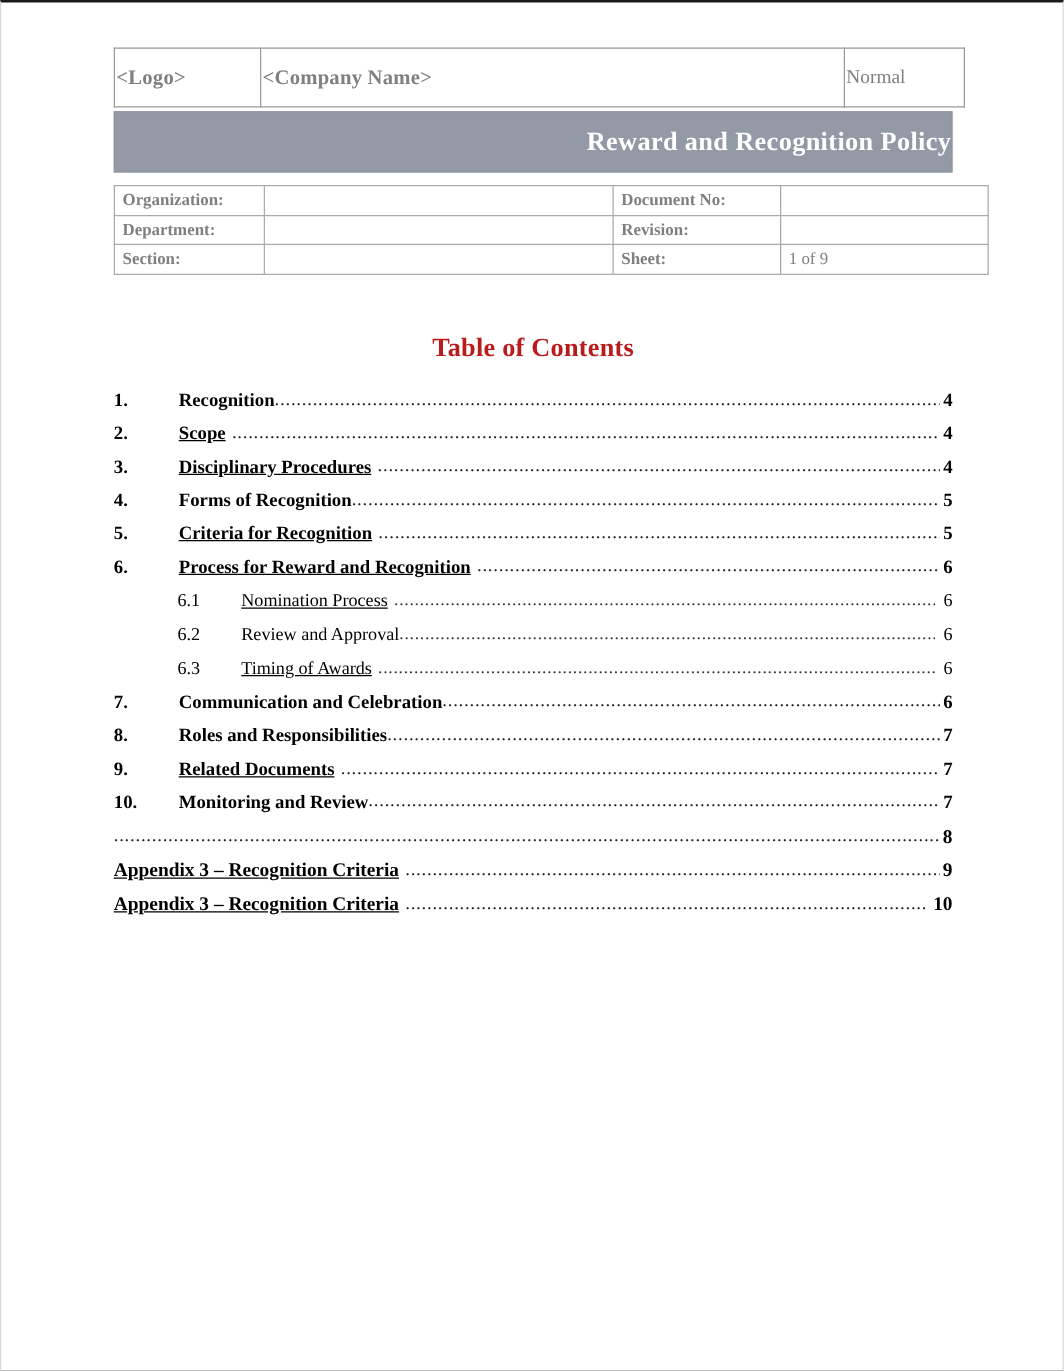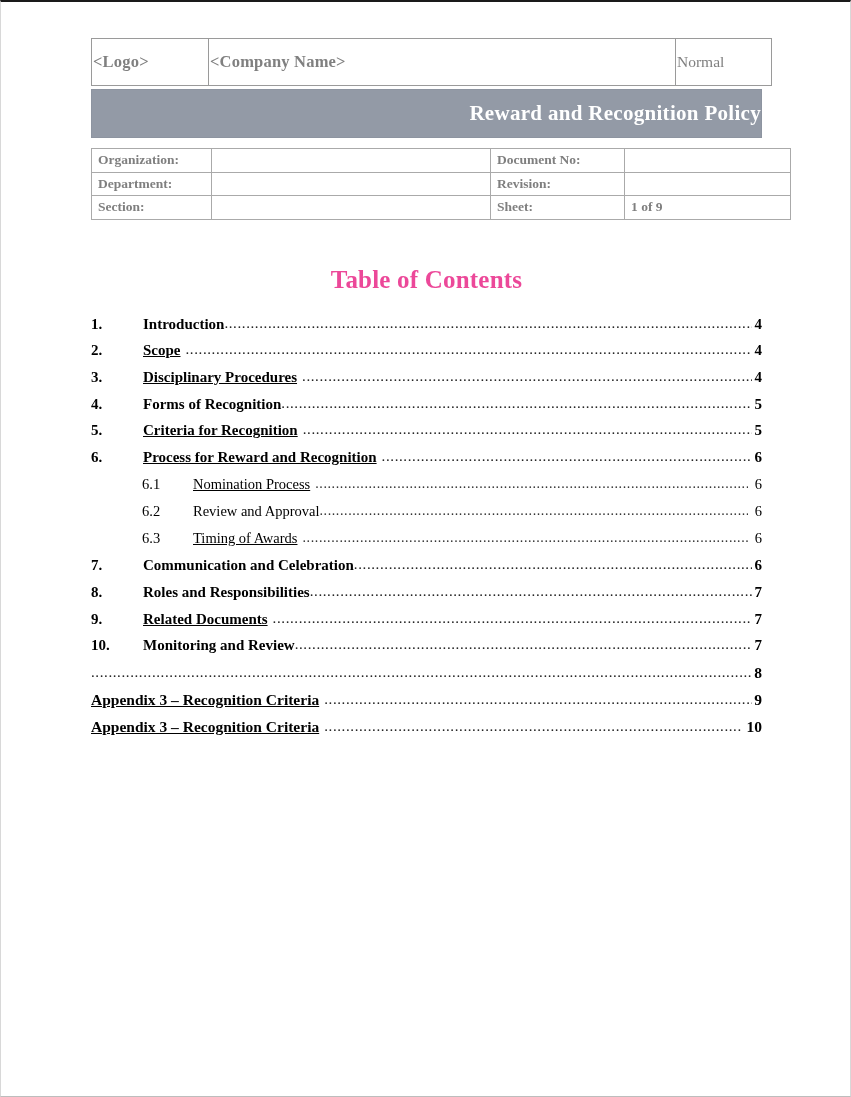--- a/index.html
+++ b/index.html
@@ -98,29 +98,29 @@
     height: 22.5px;
     padding: 0 0 0 6px;
     font-size: 13.5px;
     color: #7f7f7f;
     vertical-align: middle;
     background: #ffffff;
   }
   td.i-label   { width: 113px; font-weight: bold; }
   td.i-blank   { width: 272px; }
   td.i-label2  { width: 127px; font-weight: bold; }
-  td.i-val     { width: 159px; color: #7a7a7a; font-weight: bold; }
+  td.i-val     { width: 159px; color: #7a7a7a; font-weight: normal; }
 
   
   .toc-title {
     margin-top: 46px;
     text-align: center;
     font-weight: bold;
-    font-size: 25px;
-    color: #ec4899;
+    font-size: 21px;
+    color: #b91c1c;
     letter-spacing: .2px;
   }
 
   .toc {
     margin-top: 22px;
     width: 671px;
   }
 
   .toc-row {
     display: flex;
@@ -244,21 +244,21 @@
         <td class="i-val">1 of 9</td>
       </tr>
     </tbody>
       </table>
 
     <div class="toc-title">Table of Contents</div>
 
     <div class="toc" id="toc-list">
         <div class="toc-row lvl1">
           <span class="toc-num">1.</span>
-          <span class="toc-label">Introduction</span>
+          <span class="toc-label">Recognition</span>
           <span class="leader"></span>
           <span class="toc-page">4</span>
         </div>
         <div class="toc-row lvl1 gap-before-leader">
           <span class="toc-num">2.</span>
           <span class="toc-label">Scope</span>
           <span class="leader"></span>
           <span class="toc-page">4</span>
         </div>
         <div class="toc-row lvl1 gap-before-leader">

